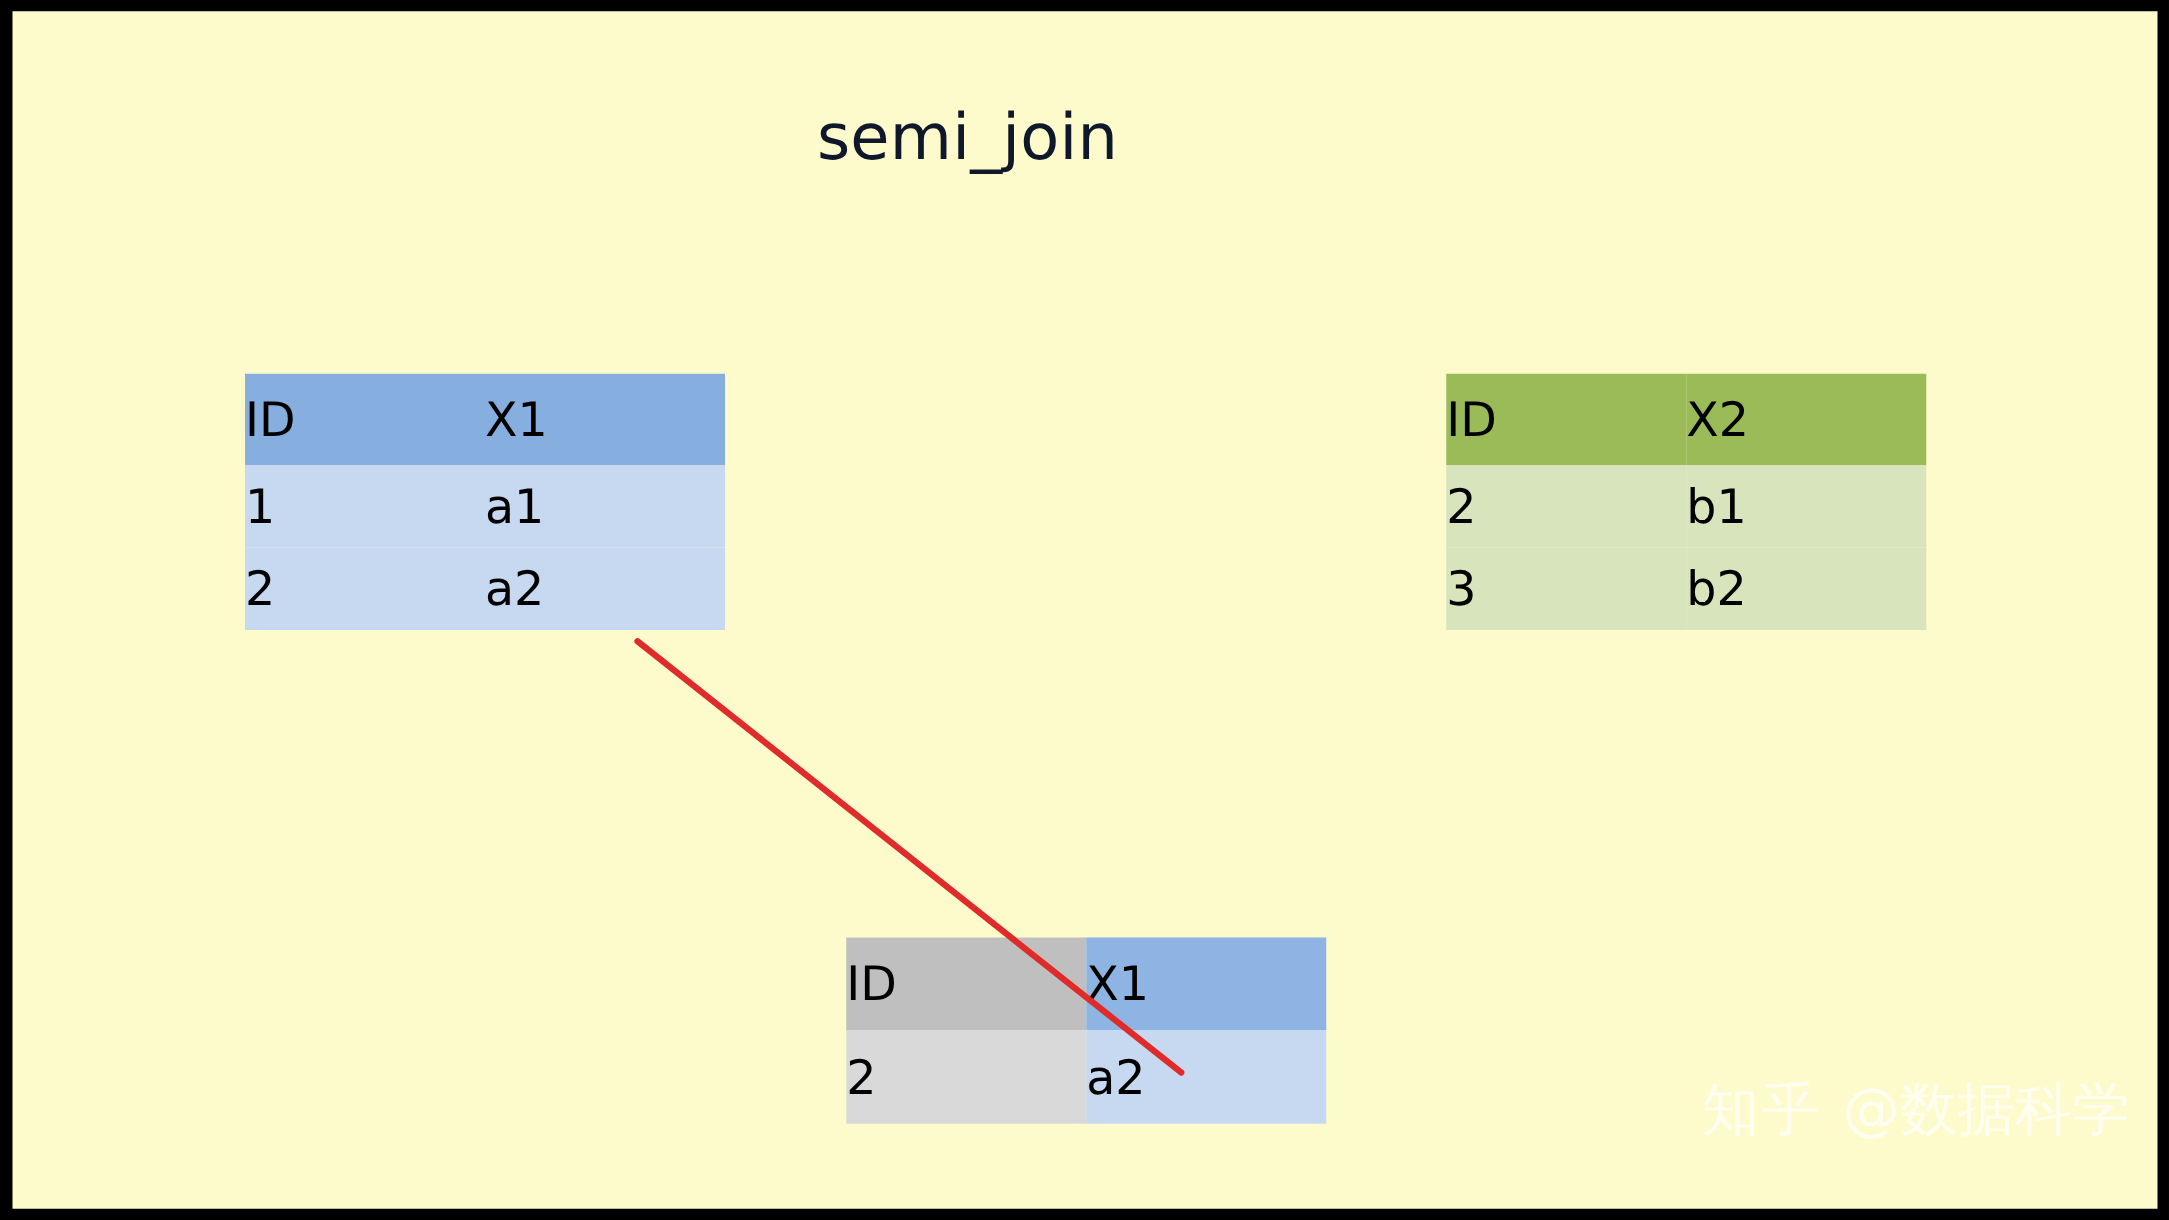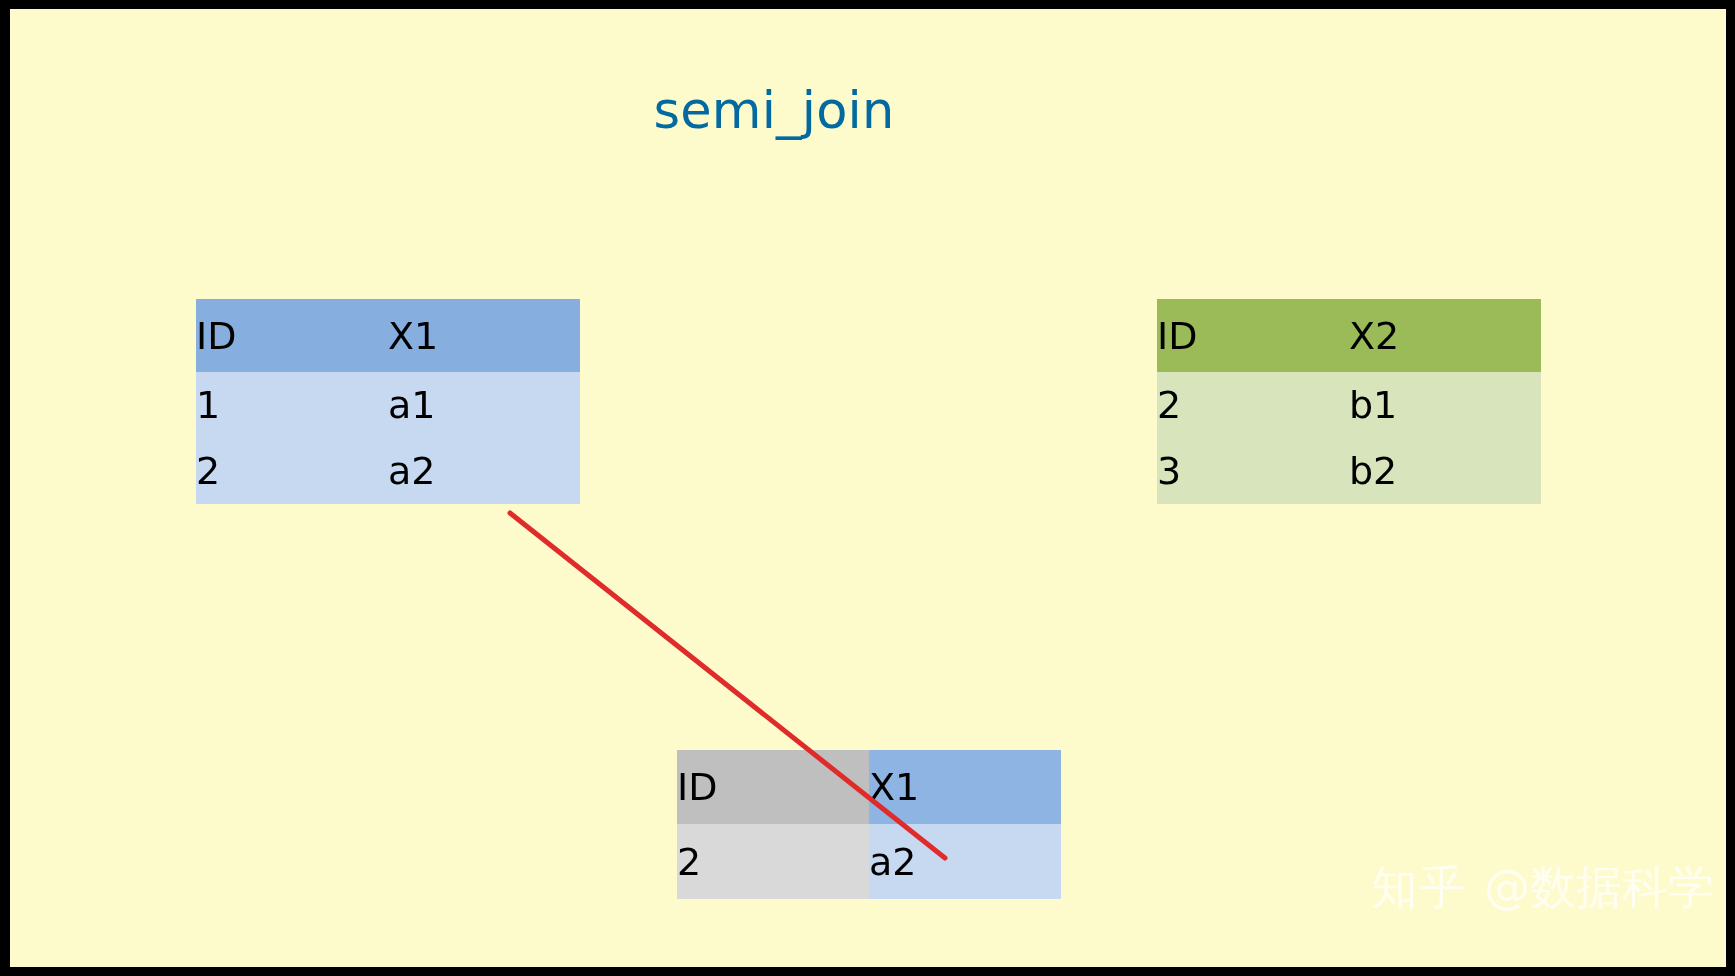--- a/index.html
+++ b/index.html
@@ -37,21 +37,21 @@
 
   
   #title {
     position: absolute;
     left: 0;
     top: 74px;
     width: 1528px;
     text-align: center;
     font-size: 51px;
     font-weight: 400;
-    color: #0369a1;
+    color: #0f172a;
     letter-spacing: 0.2px;
     line-height: 1.1;
     white-space: nowrap;
   }
 
   
   .tbl {
     position: absolute;
     border-collapse: collapse;
     table-layout: fixed;
@@ -108,21 +108,21 @@
     left: 0;
     top: 0;
     width: 1716px;
     height: 958px;
     pointer-events: none;
   }
 
   
   #watermark {
     position: absolute;
-    right: 12px;
+    right: 22px;
     bottom: 48px;
     font-size: 46px;
     color: rgba(255, 255, 255, 0.72);
     font-family: "DejaVu Sans", "Liberation Sans", sans-serif;
     letter-spacing: 2px;
     white-space: nowrap;
     user-select: none;
   }
   #watermark .wm-at { letter-spacing: 0px; }
 </style>

